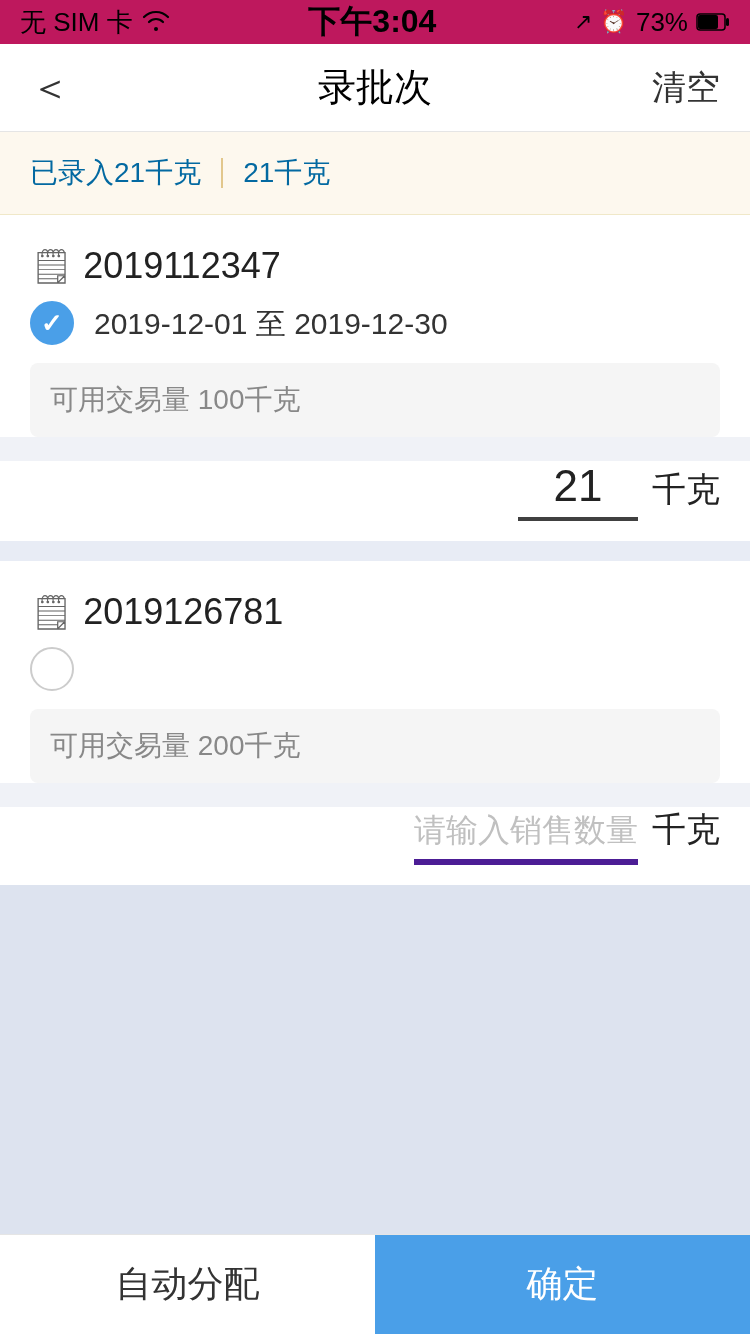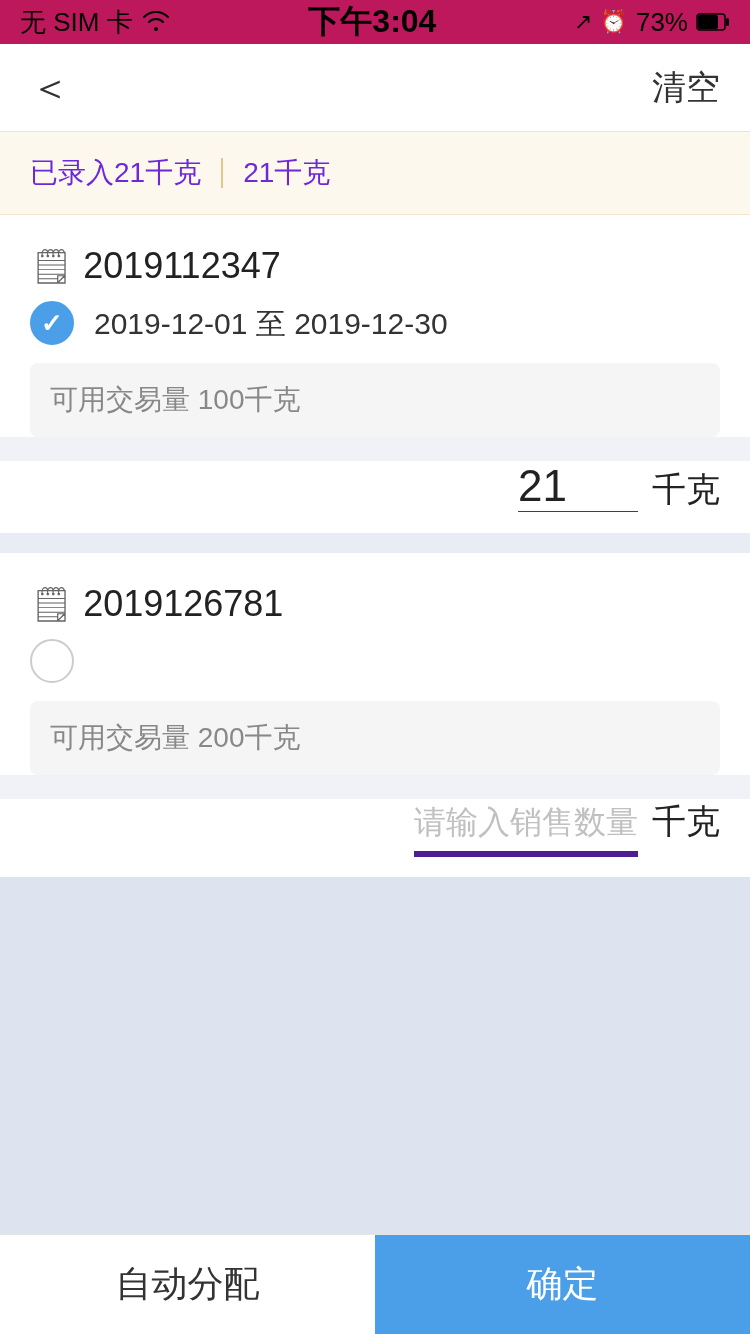--- a/index.html
+++ b/index.html
@@ -77,21 +77,21 @@
     .info-banner {
       background: #fdf8ee;
       padding: 22px 30px;
       display: flex;
       align-items: center;
       gap: 20px;
       border-bottom: 1px solid #f0e8c8;
     }
     .info-banner-text {
       font-size: 28px;
-      color: #6d28d9;
+      color: #0369a1;
     }
     .info-divider {
       width: 2px;
       height: 30px;
       background: #c8952a;
       opacity: 0.5;
     }
 
     
     .batch-item {
@@ -165,24 +165,24 @@
     .amount-value {
       font-size: 44px;
       color: #222;
       font-weight: 400;
     }
     .amount-unit {
       font-size: 34px;
       color: #222;
     }
     .amount-underline {
-      border-bottom: 1px solid #404040;
-      padding-bottom: 0;
+      border-bottom: 4px solid #404040;
+      padding-bottom: 6px;
       min-width: 120px;
-      text-align: left;
+      text-align: center;
     }
 
     .section-divider {
       height: 20px;
       background: #e8ecf5;
     }
 
     
     .input-row {
       display: flex;
@@ -271,20 +271,21 @@
         <rect x="1" y="1" width="28" height="16" rx="3" stroke="#000" stroke-width="1.5" fill="none"></rect>
         <rect x="2" y="2" width="20" height="14" rx="2" fill="#000"></rect>
         <rect x="30" y="5" width="3" height="8" rx="1.5" fill="#000"></rect>
       </svg>
     </span>
   </div>
 </div>
 
 <div class="nav-bar">
   <span class="nav-back">＜</span>
+  <span class="nav-title">录批次</span>
   <span class="nav-action">清空</span>
 </div>
 
 <div class="info-banner">
   <span class="info-banner-text">已录入21千克</span>
   <div class="info-divider"></div>
   <span class="info-banner-text">21千克</span>
 </div>
 
 <div class="batch-item">

